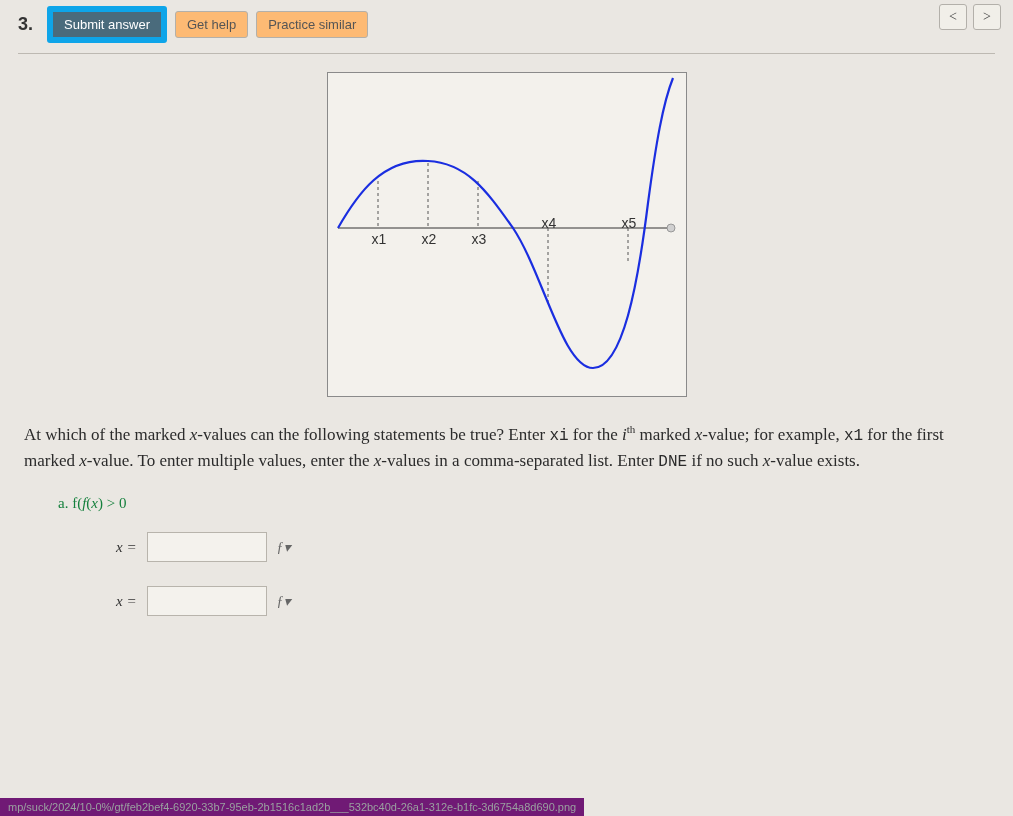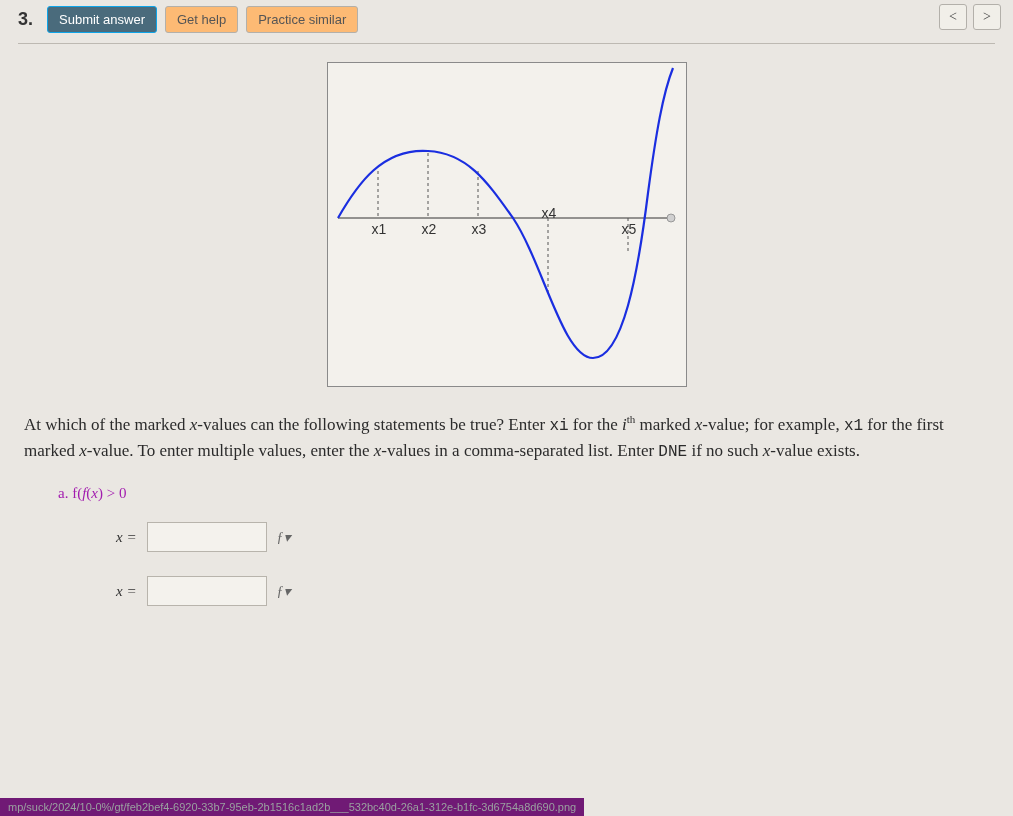--- a/index.html
+++ b/index.html
@@ -36,21 +36,21 @@
     padding: 5px 11px;
     border-radius: 3px;
     cursor: pointer;
     border: 1px solid #b3b0aa;
     background: #fdba74;
     color: #555;
   }
   .btn-primary {
     background: #4a6b7c;
     color: #fff;
-    border: 1px solid #0ea5e9;
+    border: 6px solid #0ea5e9;
   }
   .nav-btns {
     position: absolute;
     top: 4px;
     right: 12px;
     display: flex;
     gap: 6px;
   }
   .nav-btn {
     width: 28px;
@@ -87,21 +87,21 @@
   .var { font-style: italic; font-family: Georgia, serif; }
   .sup { font-size: 11px; vertical-align: super; }
   .parts {
     padding: 14px 0 0 40px;
   }
   .part {
     margin-bottom: 18px;
   }
   .part-label {
     font-size: 15px;
-    color: #a21caf;
+    color: #15803d;
     margin-bottom: 20px;
   }
   .answer-row {
     display: flex;
     align-items: center;
     gap: 10px;
     padding-left: 58px;
     margin-bottom: 24px;
   }
   .eq {
@@ -175,21 +175,21 @@
                  C 215 200, 235 295, 265 295
                  C 295 295, 310 210, 320 130
                  C 328 70, 335 30, 345 5" fill="none" stroke="#1a2ee0" stroke-width="2.2"></path>
 
         <circle cx="343" cy="155" r="4" fill="#d0d0d0" stroke="#888" stroke-width="0.8"></circle>
       </svg>
       <span class="axis-label" style="left:44px; top:158px;">x1</span>
       <span class="axis-label" style="left:94px; top:158px;">x2</span>
       <span class="axis-label" style="left:144px; top:158px;">x3</span>
       <span class="axis-label" style="left:214px; top:142px;">x4</span>
-      <span class="axis-label" style="left:294px; top:142px;margin-top:16px;">x5</span>
+      <span class="axis-label" style="left:294px; top:142px;">x5</span>
     </div>
   </div>
 
   <div class="prompt">
     <span>At which of the marked </span><span class="var">x</span><span>-values can the following statements be true? Enter </span><span class="mono">xi</span><span> for the </span><span class="var">i</span><span class="sup">th</span><span> marked </span><span class="var">x</span><span>-value; for example, </span><span class="mono">x1</span><span> for the first marked </span><span class="var">x</span><span>-value. To enter multiple values, enter the </span><span class="var">x</span><span>-values in a comma-separated list. Enter </span><span class="mono">DNE</span><span> if no such </span><span class="var">x</span><span>-value exists.</span>
   </div>
 
   <div class="parts">
     <div class="part">
       <div class="part-label">

